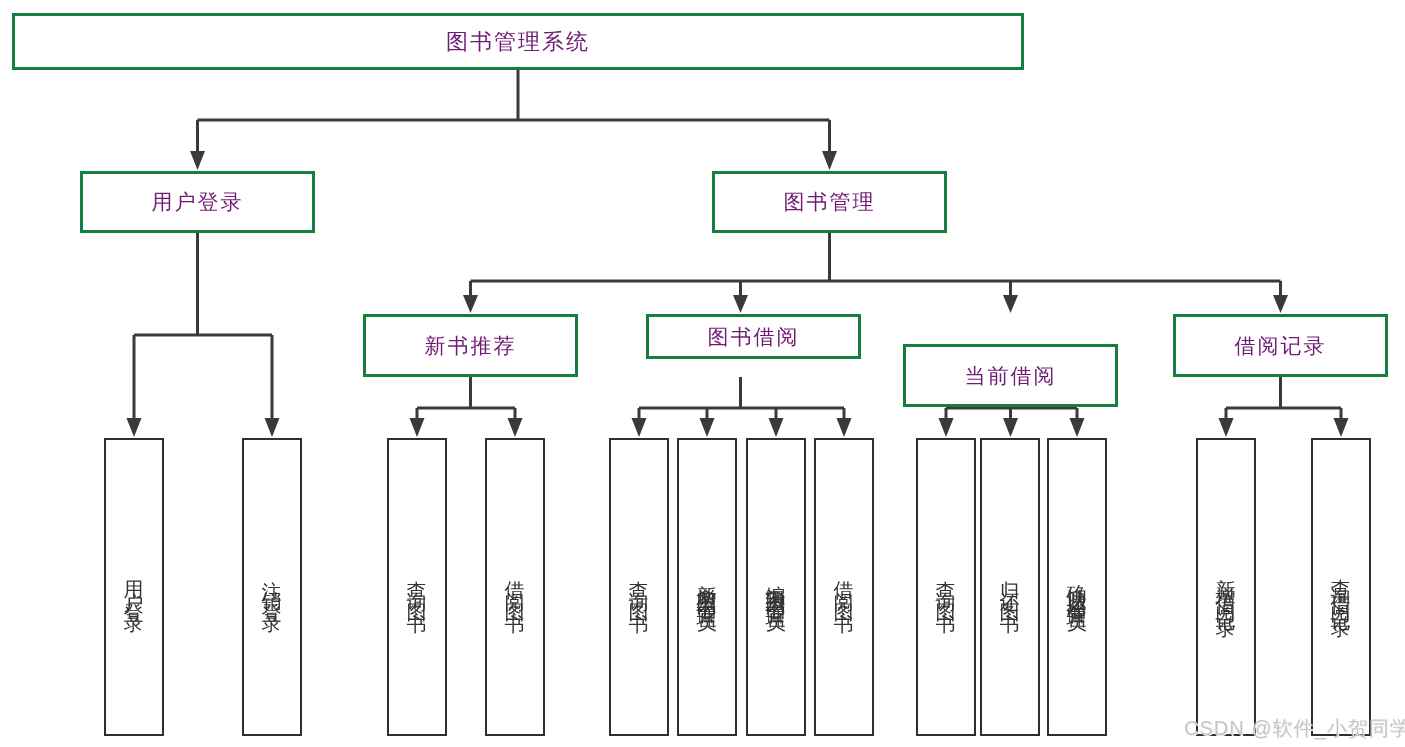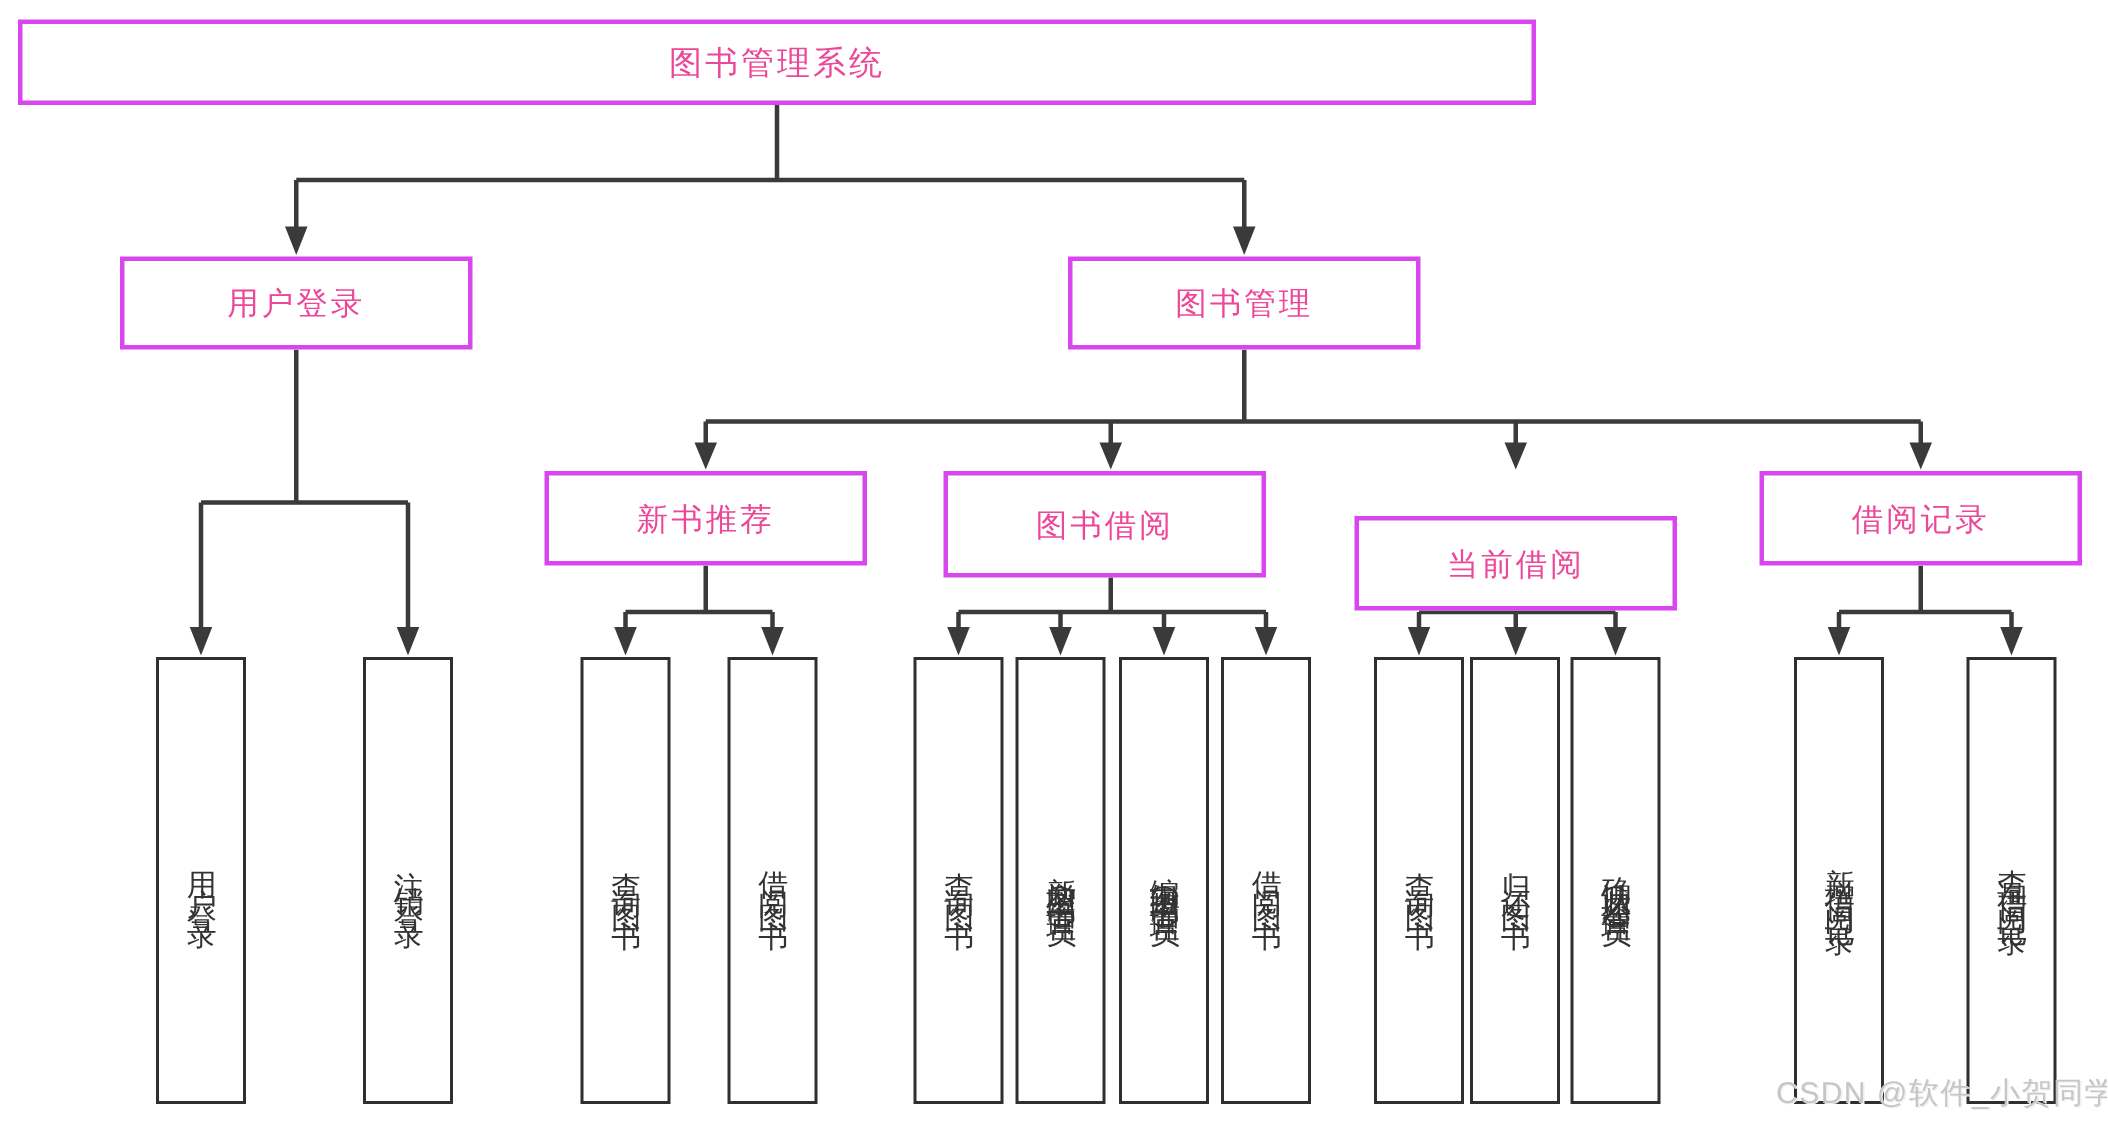--- a/index.html
+++ b/index.html
@@ -8,26 +8,26 @@
     width:1405px;height:747px;
     background:#ffffff;
     font-family:"Liberation Sans","DejaVu Sans",sans-serif;
     color:#333333;
     overflow:hidden;
   }
   svg.wires{position:absolute;left:0;top:0;}
   .node{
     position:absolute;
     box-sizing:border-box;
-    border:3px solid #d946ef;
+    border:3px solid #15803d;
     background:#ffffff;
     display:flex;align-items:center;justify-content:center;
     font-size:21px;
     letter-spacing:2px;
-    color:#ec4899;
+    color:#701a75;
   }
   .node.root{font-size:22px;}
   .vbox{
     position:absolute;
     box-sizing:border-box;
     border:2.5px solid #2f2f2f;
     background:#ffffff;
     display:flex;align-items:center;justify-content:center;
     width:60px;height:298px;
     top:438px;
@@ -110,21 +110,21 @@
   <div class="node" style="left:80px;top:171px;width:235px;height:62px;">
     <span>用户登录</span>
   </div>
   <div class="node" style="left:712px;top:171px;width:235px;height:62px;">
     <span>图书管理</span>
   </div>
 
   <div class="node" style="left:363px;top:314px;width:215px;height:63px;">
     <span>新书推荐</span>
   </div>
-  <div class="node" style="left:629px;top:314px;width:215px;height:71px;align-items:center;">
+  <div class="node" style="left:646px;top:314px;width:215px;height:45px;align-items:center;">
     <span>图书借阅</span>
   </div>
   <div class="node" style="left:903px;top:314px;width:215px;height:63px;margin-top:30px;">
     <span>当前借阅</span>
   </div>
   <div class="node" style="left:1173px;top:314px;width:215px;height:63px;">
     <span>借阅记录</span>
   </div>
 
   <div class="vbox" style="left:104px;">

